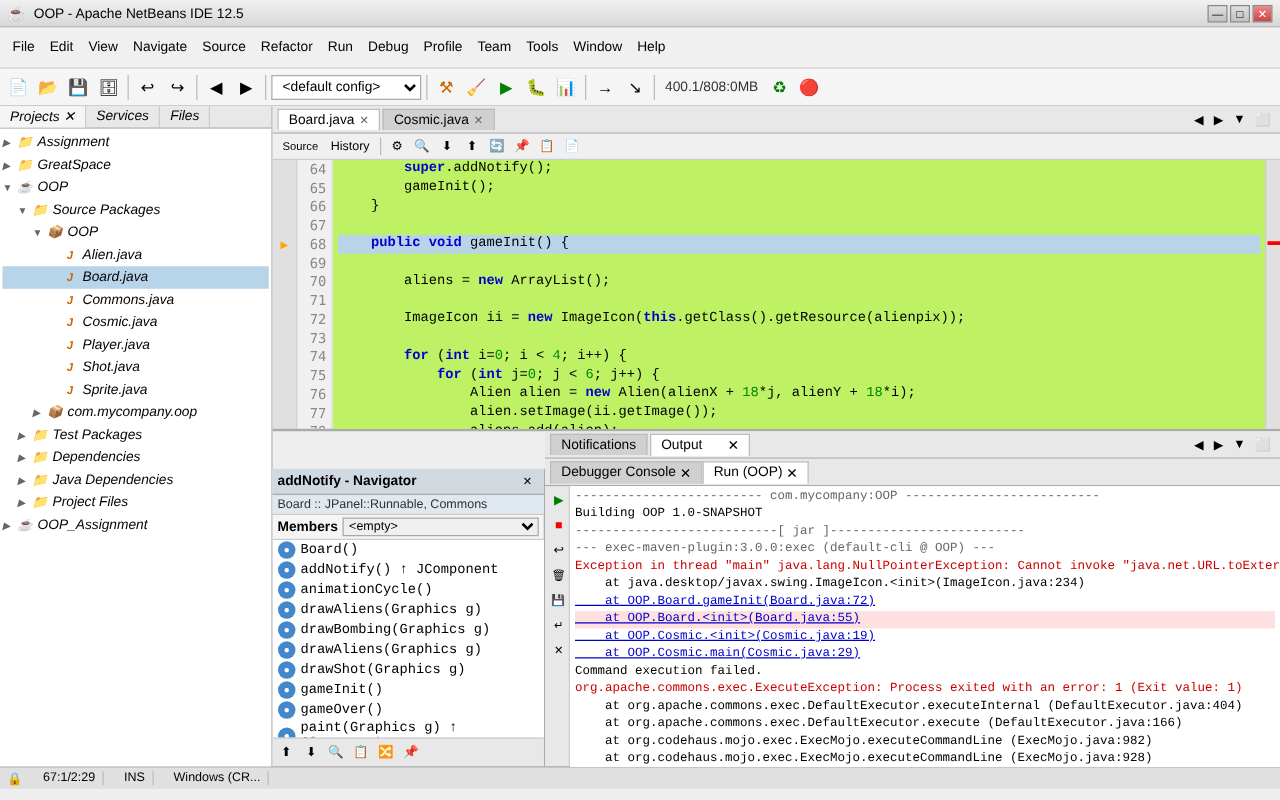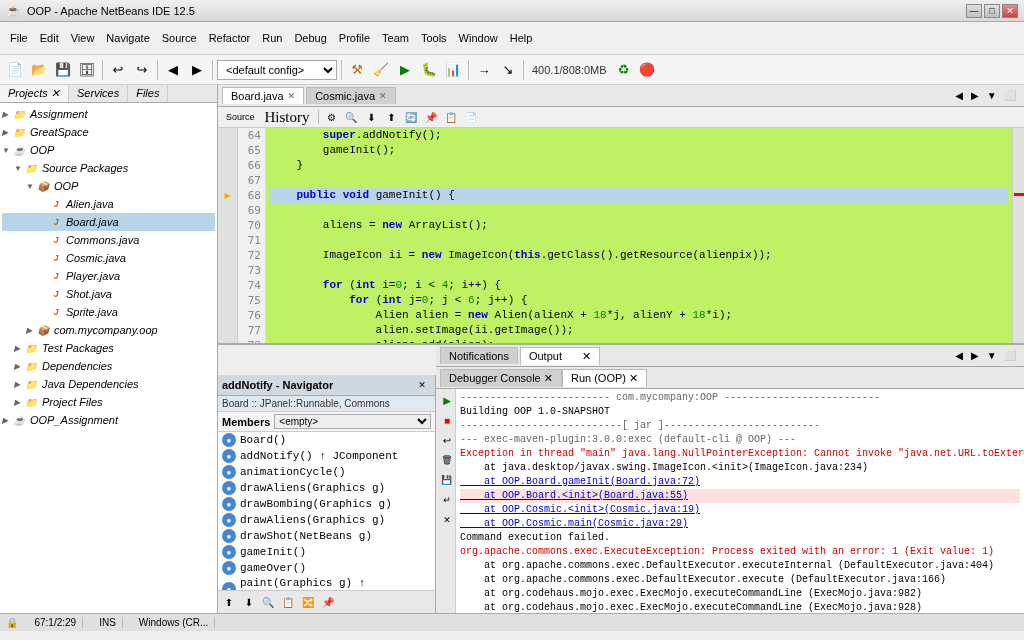--- a/index.html
+++ b/index.html
@@ -224,21 +224,21 @@
       <div id="tab-arrows">
         <span class="tab-arrow">◀</span>
         <span class="tab-arrow">▶</span>
         <span class="tab-arrow">▼</span>
         <span class="tab-arrow">⬜</span>
       </div>
     </div>
 
     <div id="editor-toolbar-row">
       <button class="et-btn" style="font-size:9px; width:auto; padding:0 3px;">Source</button>
-      <button class="et-btn" style="font-size:15px; width:auto; padding:0 3px;font-family:Liberation Serif, serif;">History</button>
+      <button class="et-btn" style="font-size:10px; width:auto; padding:0 3px;">History</button>
       <div style="width:1px;height:14px;background:#bbb;margin:0 2px;"></div>
       <button class="et-btn">⚙</button>
       <button class="et-btn">🔍</button>
       <button class="et-btn">⬇</button>
       <button class="et-btn">⬆</button>
       <button class="et-btn">🔄</button>
       <button class="et-btn">📌</button>
       <button class="et-btn">📋</button>
       <button class="et-btn">📄</button>
       <div style="flex:1;"></div>
@@ -331,21 +331,21 @@
           <div class="member-item">
             <span class="member-icon mi-blue">●</span>
             <span>drawBombing(Graphics g)</span>
           </div>
           <div class="member-item">
             <span class="member-icon mi-blue">●</span>
             <span>drawAliens(Graphics g)</span>
           </div>
           <div class="member-item">
             <span class="member-icon mi-blue">●</span>
-            <span>drawShot(NetBeans g)</span>
+            <span>drawShot(Graphics g)</span>
           </div>
           <div class="member-item">
             <span class="member-icon mi-blue">●</span>
             <span>gameInit()</span>
           </div>
           <div class="member-item">
             <span class="member-icon mi-blue">●</span>
             <span>gameOver()</span>
           </div>
           <div class="member-item">

